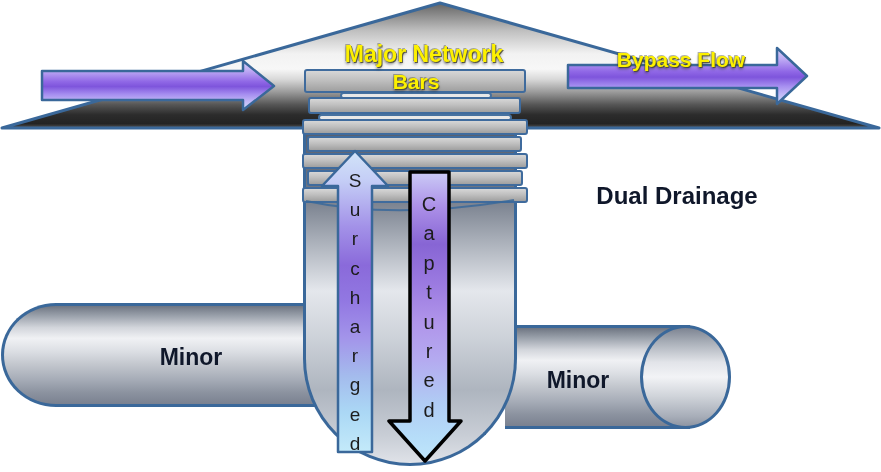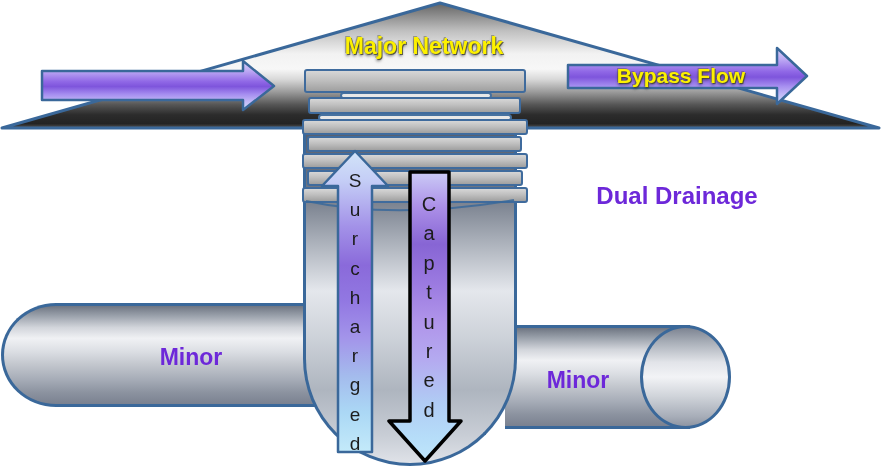--- a/index.html
+++ b/index.html
@@ -33,21 +33,21 @@
 
   
   .vword{display:flex;flex-direction:column;align-items:center;color:#1c1c1c;
          font-size:19px;line-height:29.2px;font-weight:400;}
   #captured-letters{font-size:20px;line-height:29.4px;}
 
   
   .lbl{position:absolute;text-align:center;font-weight:bold;white-space:nowrap;}
   .yellow{color:#fdf100;
      text-shadow:0 2px 3px rgba(40,40,40,.65),1px 1px 0 rgba(90,90,60,.85),-1px -1px 0 rgba(90,90,60,.45);}
-  .purple{color:#6d28d9;}
+  .purple{color:#0f172a;}
 </style>
 </head>
 <body>
 
 <div id="canvas">
 
   <svg width="881" height="472" viewBox="0 0 881 472">
     <defs>
       <linearGradient id="gradTri" gradientUnits="userSpaceOnUse" x1="0" y1="3" x2="0" y2="130">
         <stop offset="0" stop-color="#636363"></stop>
@@ -153,18 +153,19 @@
       <span>C</span>
       <span>a</span>
       <span>p</span>
       <span>t</span>
       <span>u</span>
       <span>r</span>
       <span>e</span>
       <span>d</span>
     </div>
 
-  <div class="lbl yellow" style="left:324px;top:33px;width:200px;font-size:23px;">Major Network</div>
-  <div class="lbl yellow" style="left:581px;top:64px;width:200px;font-size:21px;">Bypass Flow</div>
+  <div class="lbl yellow" style="left:324px;top:41px;width:200px;font-size:23px;">Major Network</div>
+  <div class="lbl yellow" style="left:366px;top:70px;width:100px;font-size:21px;">Bars</div>
+  <div class="lbl yellow" style="left:581px;top:48px;width:200px;font-size:21px;">Bypass Flow</div>
   <div class="lbl purple" style="left:577px;top:182px;width:200px;font-size:24px;">Dual Drainage</div>
   <div class="lbl purple" style="left:111px;top:344px;width:160px;font-size:23px;">Minor</div>
   <div class="lbl purple" style="left:498px;top:367px;width:160px;font-size:23px;">Minor</div>
 </div>
 
 </body></html>

